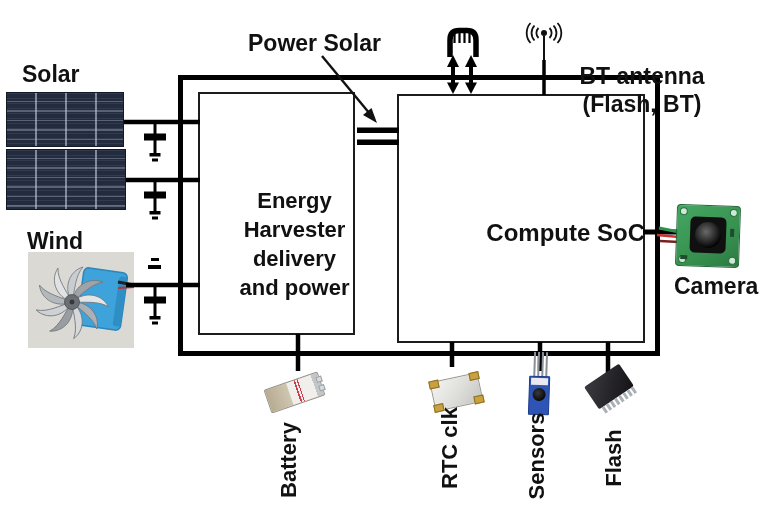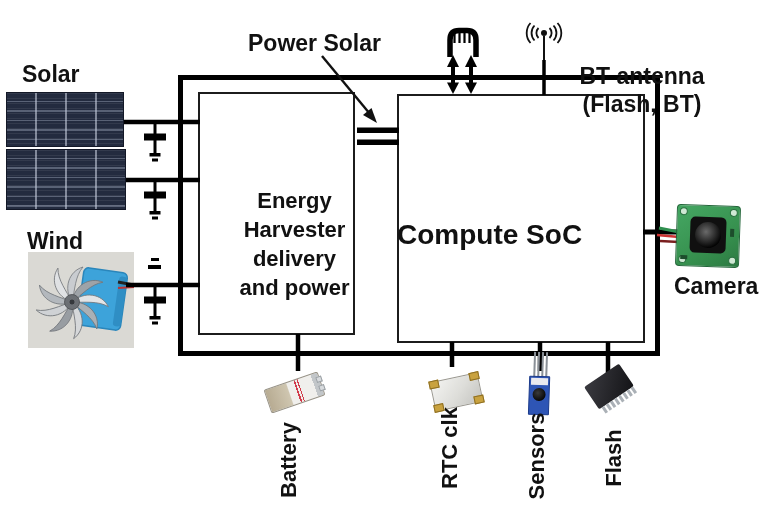--- a/index.html
+++ b/index.html
@@ -10,22 +10,22 @@
   .box{position:absolute;box-sizing:border-box;background:#fff;}
   .outer-box{left:178px;top:75px;width:482px;height:281px;border:5px solid #000;background:transparent;}
   .eh-box{left:198px;top:92px;width:157px;height:243px;border:2px solid #1c1c1c;}
   .soc-box{left:397px;top:94px;width:248px;height:249px;border:2px solid #1c1c1c;}
   .hlabel{position:absolute;font-weight:700;font-size:23px;line-height:26px;white-space:nowrap;}
   .vlabel{position:absolute;font-weight:700;font-size:22px;white-space:nowrap;
           transform:translate(-50%,-50%) rotate(-90deg);}
   .eh-text{position:absolute;left:198px;top:186px;width:157px;text-align:center;
            font-weight:700;font-size:22px;line-height:29px;}
   .eh-text span{display:block;padding-left:36px;}
-  .soc-text{position:absolute;left:397px;top:219px;width:248px;text-align:left;
-            font-weight:700;font-size:28px;}
+  .soc-text{position:absolute;left:397px;top:219px;width:248px;text-align:right;
+            font-weight:700;font-size:24px;}
   .bt-label{position:absolute;left:578px;top:18px;width:128px;text-align:center;
             font-weight:700;font-size:23px;line-height:28px;margin-top:44px;}
   svg.layer{position:absolute;left:0;top:0;pointer-events:none;}
   
   .solar-panel{position:absolute;box-sizing:border-box;background-color:#232b3f;border:1px solid #131827;
     background-image:
       repeating-linear-gradient(180deg, rgba(255,255,255,0.07) 0 1px, transparent 1px 5px),
       repeating-linear-gradient(180deg, transparent 0 8px, rgba(190,200,220,0.35) 8px 9.5px),
       repeating-linear-gradient(90deg, transparent 0 28px, rgba(205,212,228,0.55) 28px 30px);}
   

